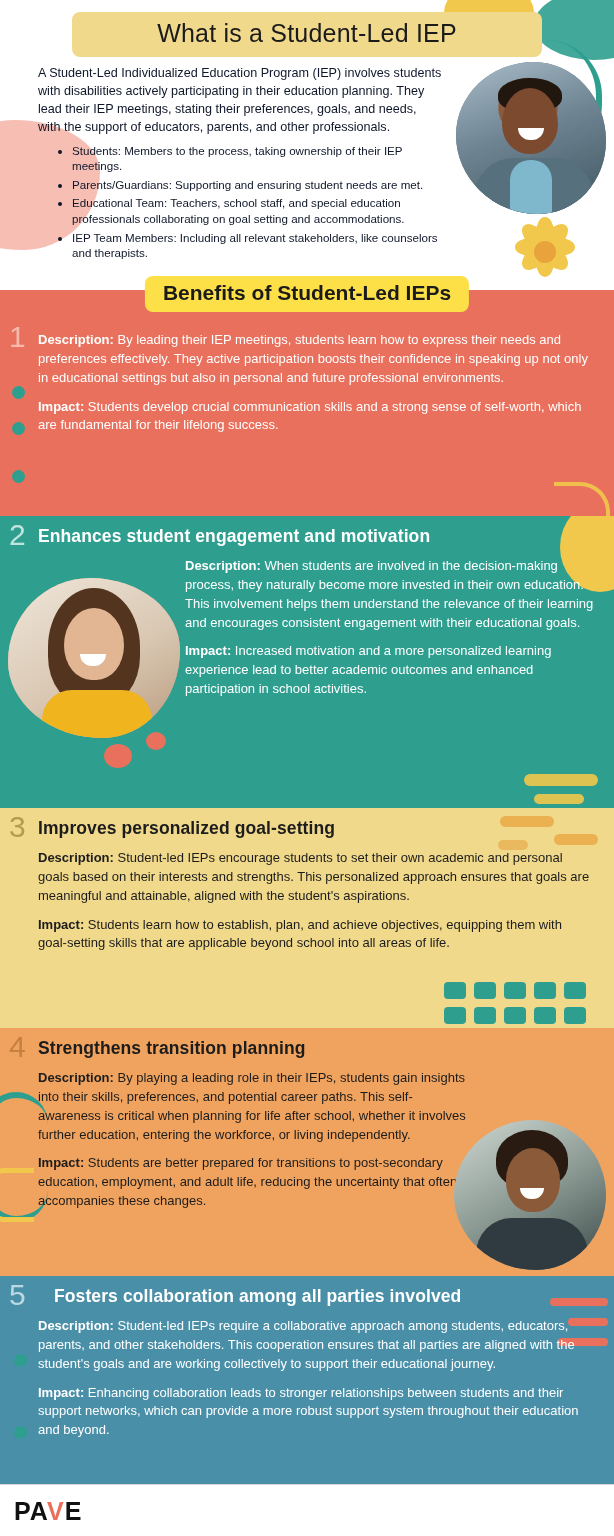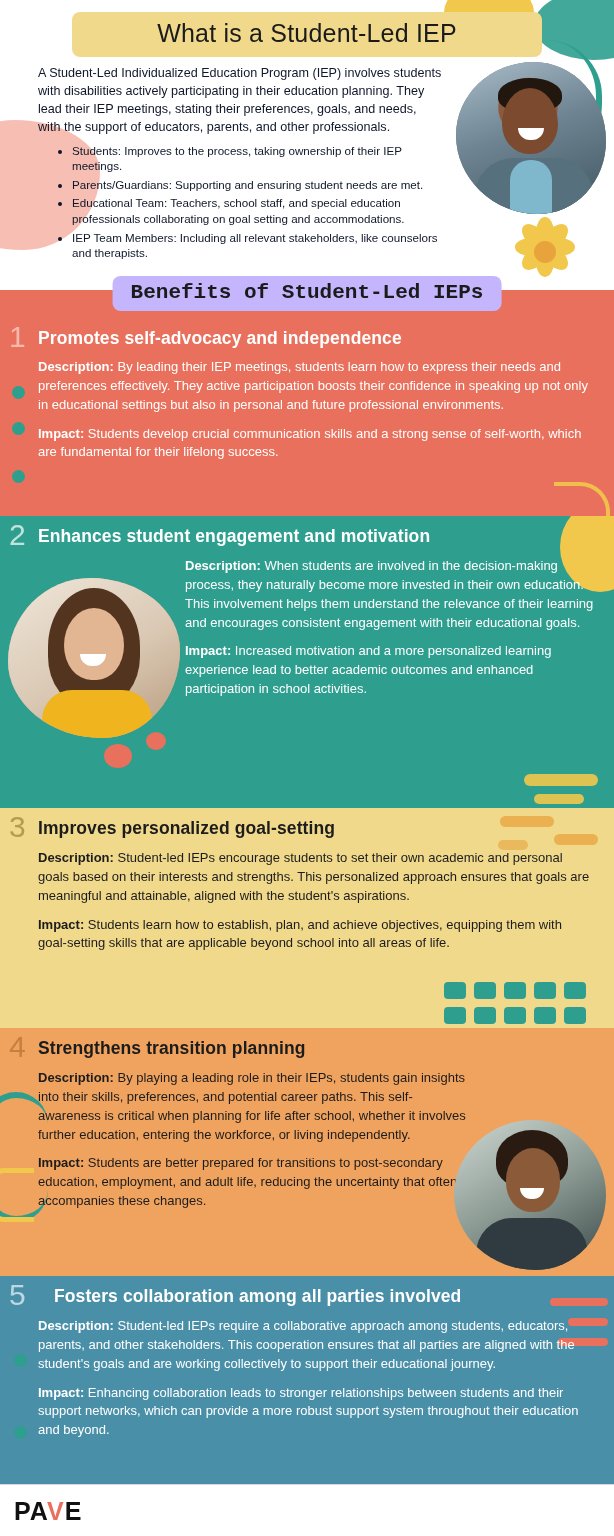--- a/index.html
+++ b/index.html
@@ -109,22 +109,22 @@
   }
 
   
   .benefits-head {
     position:relative;
     background:#e8705c;
     height: 28px;
   }
   .benefits-banner {
     position:absolute; left:50%; transform:translateX(-50%); top:-14px;
-    background:#c4b5fd; border-radius:8px; padding:5px 18px 7px 18px;
-    font-size:21px; font-weight:bold; color:#1b1b1b; white-space:nowrap; z-index:7;font-family:Liberation Mono, monospace;
+    background:#fde047; border-radius:8px; padding:5px 18px 7px 18px;
+    font-size:21px; font-weight:bold; color:#1b1b1b; white-space:nowrap; z-index:7;
   }
 
   
   .sec { position:relative; overflow:hidden; }
   .sec .num {
     position:absolute; left:9px; top:4px;
     font-size:30px; line-height:1; font-weight:400;
   }
   .sec h2 {
     margin:0; font-weight:bold; font-size:17.5px; letter-spacing:.1px;
@@ -239,21 +239,21 @@
       <div class="hair"></div>
       <div class="face"></div>
       <div class="smile"></div>
       <div class="body"></div>
       <div class="shirt"></div>
     </div>
 
     <div class="intro">
       <p>A Student-Led Individualized Education Program (IEP) involves students with disabilities actively participating in their education planning. They lead their IEP meetings, stating their preferences, goals, and needs, with the support of educators, parents, and other professionals.</p>
       <ul>
-        <li>Students: Improves to the process, taking ownership of their IEP meetings.</li>
+        <li>Students: Members to the process, taking ownership of their IEP meetings.</li>
         <li>Parents/Guardians: Supporting and ensuring student needs are met.</li>
         <li>Educational Team: Teachers, school staff, and special education professionals collaborating on goal setting and accommodations.</li>
         <li>IEP Team Members: Including all relevant stakeholders, like counselors and therapists.</li>
       </ul>
     </div>
 
     <div class="flower">
       <span style="transform:rotate(0deg)"></span>
       <span style="transform:rotate(45deg)"></span>
       <span style="transform:rotate(90deg)"></span>
@@ -265,21 +265,20 @@
       <div class="c"></div>
     </div>
   </section>
 
   <div class="benefits-head">
     <div class="benefits-banner">Benefits of Student-Led IEPs</div>
   </div>
 
   <section class="sec sec1">
     <div class="num">1</div>
-    <h2>Promotes self-advocacy and independence</h2>
     <div class="dot d1"></div>
     <div class="dot d2"></div>
     <div class="dot d3"></div>
     <div class="sq"></div>
     <div class="body">
       <p><b>Description:</b> <span>By leading their IEP meetings, students learn how to express their needs and preferences effectively. They active participation boosts their confidence in speaking up not only in educational settings but also in personal and future professional environments.</span></p>
       <p><b>Impact:</b> <span>Students develop crucial communication skills and a strong sense of self-worth, which are fundamental for their lifelong success.</span></p>
     </div>
   </section>
 

